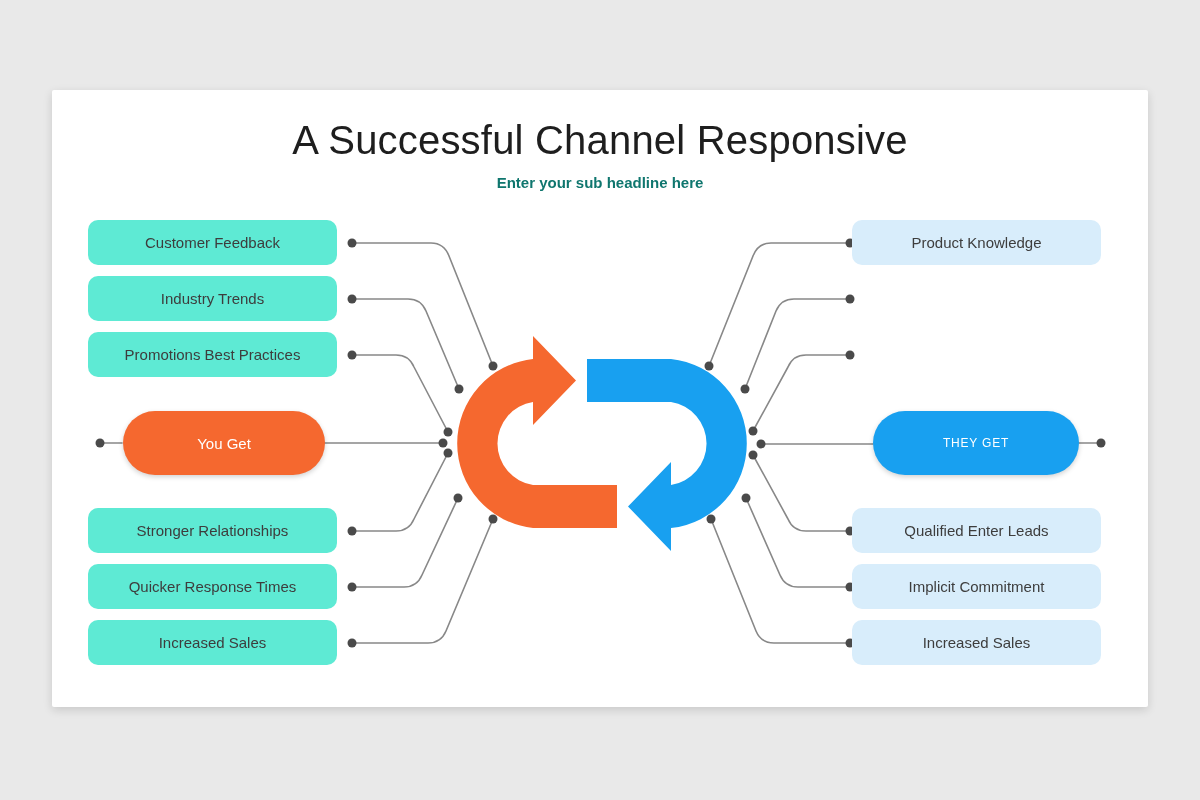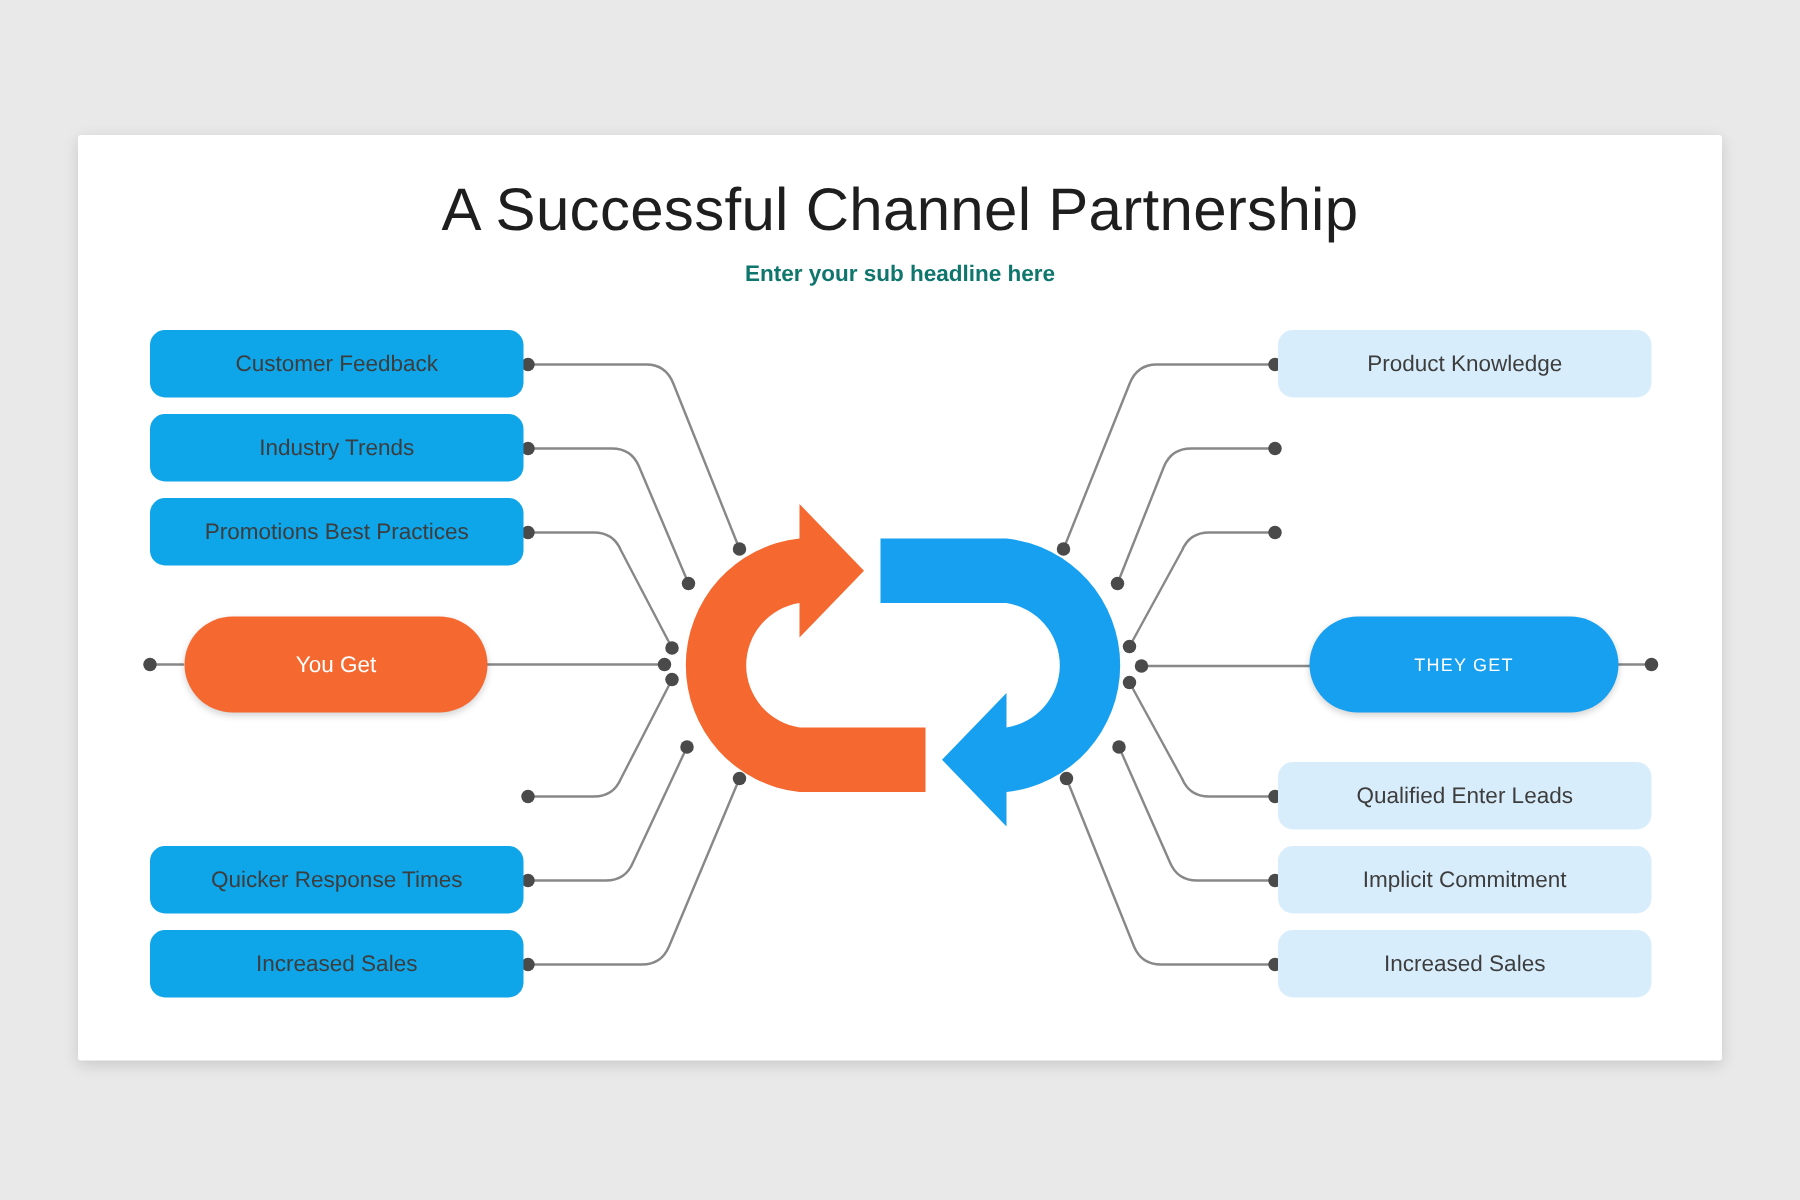--- a/index.html
+++ b/index.html
@@ -58,21 +58,21 @@
     position: absolute;
     width: 249px;
     height: 45px;
     border-radius: 10px;
     display: flex;
     align-items: center;
     justify-content: center;
     font-size: 15px;
     color: #3D3D3D;
   }
-  .benefit-box.peach { left: 100px; background: #0ea5e9; }
+  .benefit-box.peach { left: 88px; background: #5eead4; }
   .benefit-box.lblue { left: 852px; background: #D8EDFB; }
   .row-1 { top: 220px; }
   .row-2 { top: 276px; }
   .row-3 { top: 332px; }
   .row-4 { top: 508px; }
   .row-5 { top: 564px; }
   .row-6 { top: 620px; }
   .pill {
     position: absolute;
     top: 411px;
@@ -100,21 +100,21 @@
     letter-spacing: 0.8px;
   }
 </style>
 </head>
 <body>
 
 <div class="canvas">
 
   <div class="card"></div>
 
-  <div class="page-title">A Successful Channel Partnership</div>
+  <div class="page-title">A Successful Channel Responsive</div>
   <div class="page-subtitle">Enter your sub headline here</div>
 
   <svg class="connector-svg" viewBox="0 0 1200 800">
 
     <g fill="none" stroke-width="1.6" stroke-linecap="round" stroke-linejoin="round" stroke="#888888">
       <path d="M353,243 H431 Q444,243 449,256 L493,366"></path>
       <path d="M353,299 H408 Q421,299 426,311 L459,389"></path>
       <path d="M353,355 H396 Q409,355 414,367 L448,432"></path>
       <path d="M100,443 H122"></path>
       <path d="M324,443 H443"></path>
@@ -172,20 +172,23 @@
   </div>
   <div class="benefit-box peach row-2">
     <span>Industry Trends</span>
   </div>
   <div class="benefit-box peach row-3">
     <span>Promotions Best Practices</span>
   </div>
   <div class="pill pill-left">
     <span>You Get</span>
   </div>
+  <div class="benefit-box peach row-4">
+    <span>Stronger Relationships</span>
+  </div>
   <div class="benefit-box peach row-5">
     <span>Quicker Response Times</span>
   </div>
   <div class="benefit-box peach row-6">
     <span>Increased Sales</span>
   </div>
 
   <div class="benefit-box lblue row-1">
     <span>Product Knowledge</span>
   </div>

